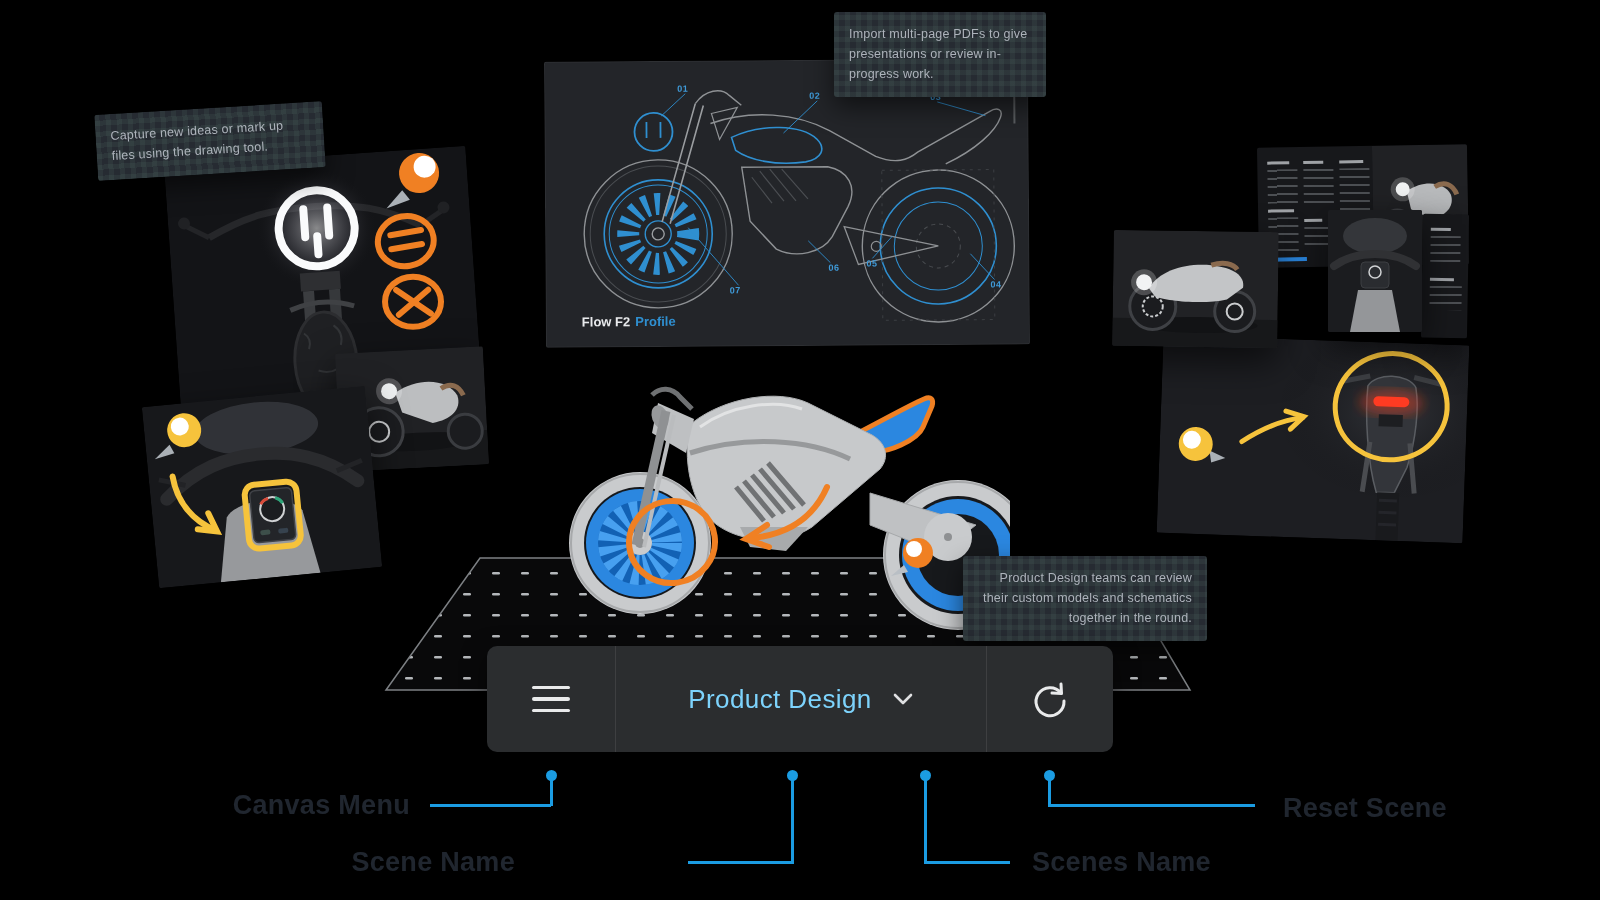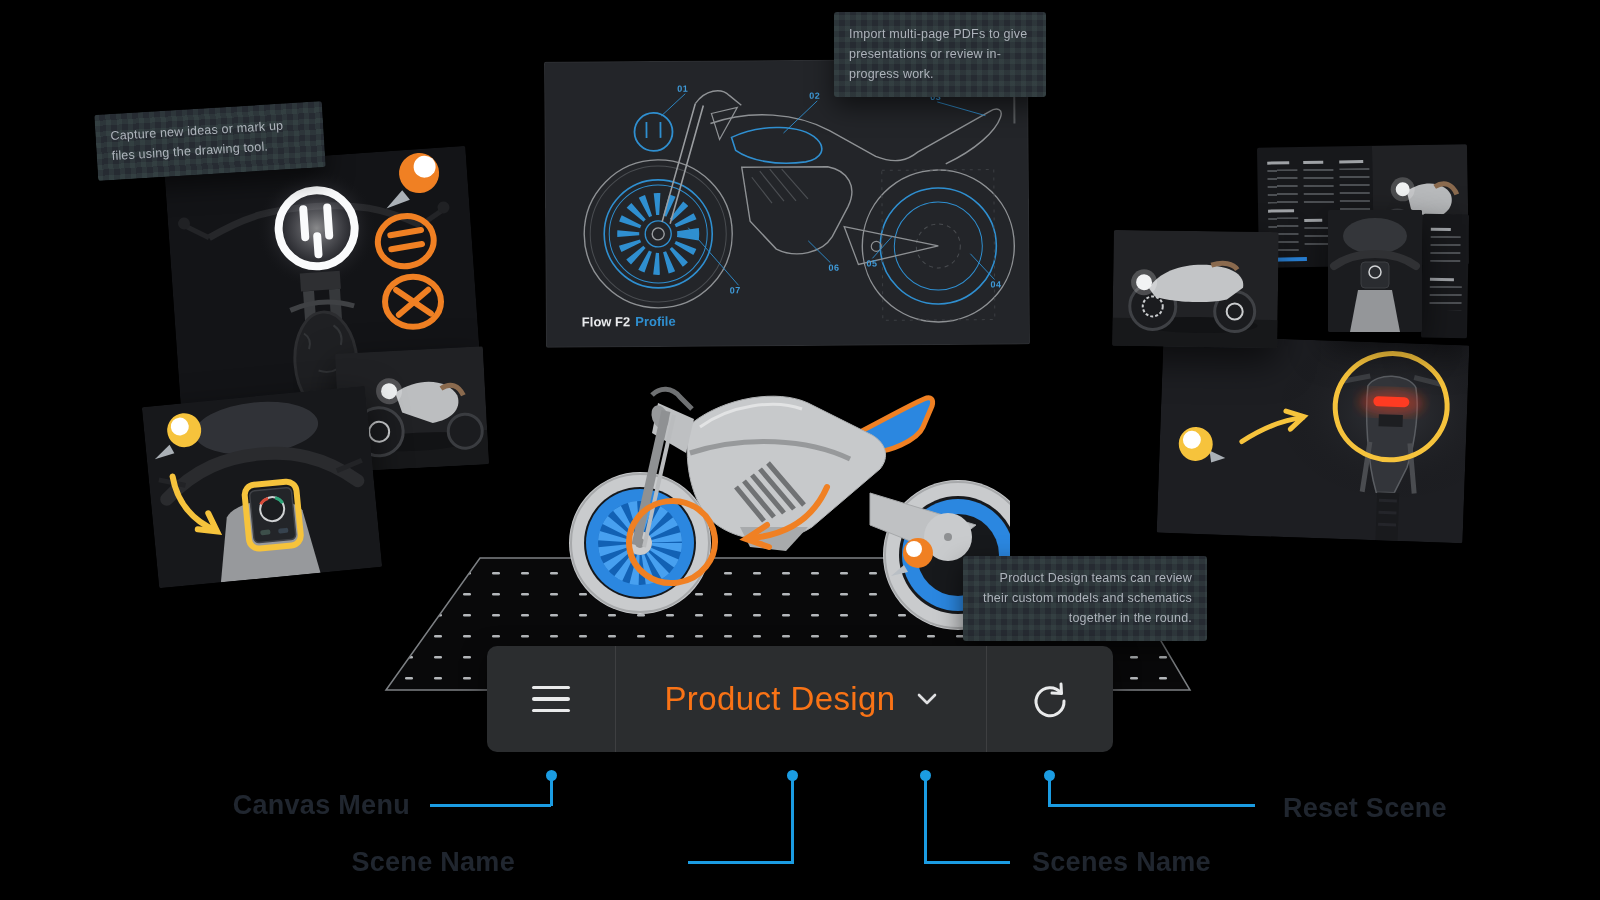--- a/index.html
+++ b/index.html
@@ -23,21 +23,21 @@
   .bp-num{position:absolute;font-size:9px;color:#3f9ad8;font-weight:bold;letter-spacing:.5px;}
   #bp-title{position:absolute;left:27px;top:252px;font-size:13px;color:#e8eaec;font-weight:bold;padding-left:8px;}
   #bp-title .view{color:#2f8fd0;font-weight:bold;margin-left:5px;}
   
   #toolbar{position:absolute;left:487px;top:646px;width:626px;height:106px;
      background:#2b2d2f;border-radius:10px;display:flex;z-index:9;
      box-shadow:0 8px 24px rgba(0,0,0,.5);}
   .tb-sec{display:flex;align-items:center;justify-content:center;height:100%;cursor:pointer;}
   .tb-sec+.tb-sec{border-left:1px solid rgba(255,255,255,.09);}
   #tb-menu{width:128px;} #tb-title{width:370px;gap:20px;} #tb-reset{width:126px;}
-  #tb-title .label{color:#f97316;font-size:33px;font-weight:300;letter-spacing:.4px;}
+  #tb-title .label{color:#7dd3fc;font-size:26px;font-weight:300;letter-spacing:.4px;}
   .burger{display:flex;flex-direction:column;gap:8px;}
   .burger span{display:block;width:38px;height:3.5px;background:#e9eaeb;border-radius:2px;}
   
   .cl-label{position:absolute;color:#20262f;font-size:27px;font-weight:600;
       letter-spacing:.3px;white-space:nowrap;z-index:10;}
   .cl-line{position:absolute;background:#1b9ce2;z-index:10;}
   .cl-dot{position:absolute;width:11px;height:11px;border-radius:50%;
       background:#1b9ce2;z-index:10;}
   
   #platform{left:372px;top:542px;z-index:0;}

